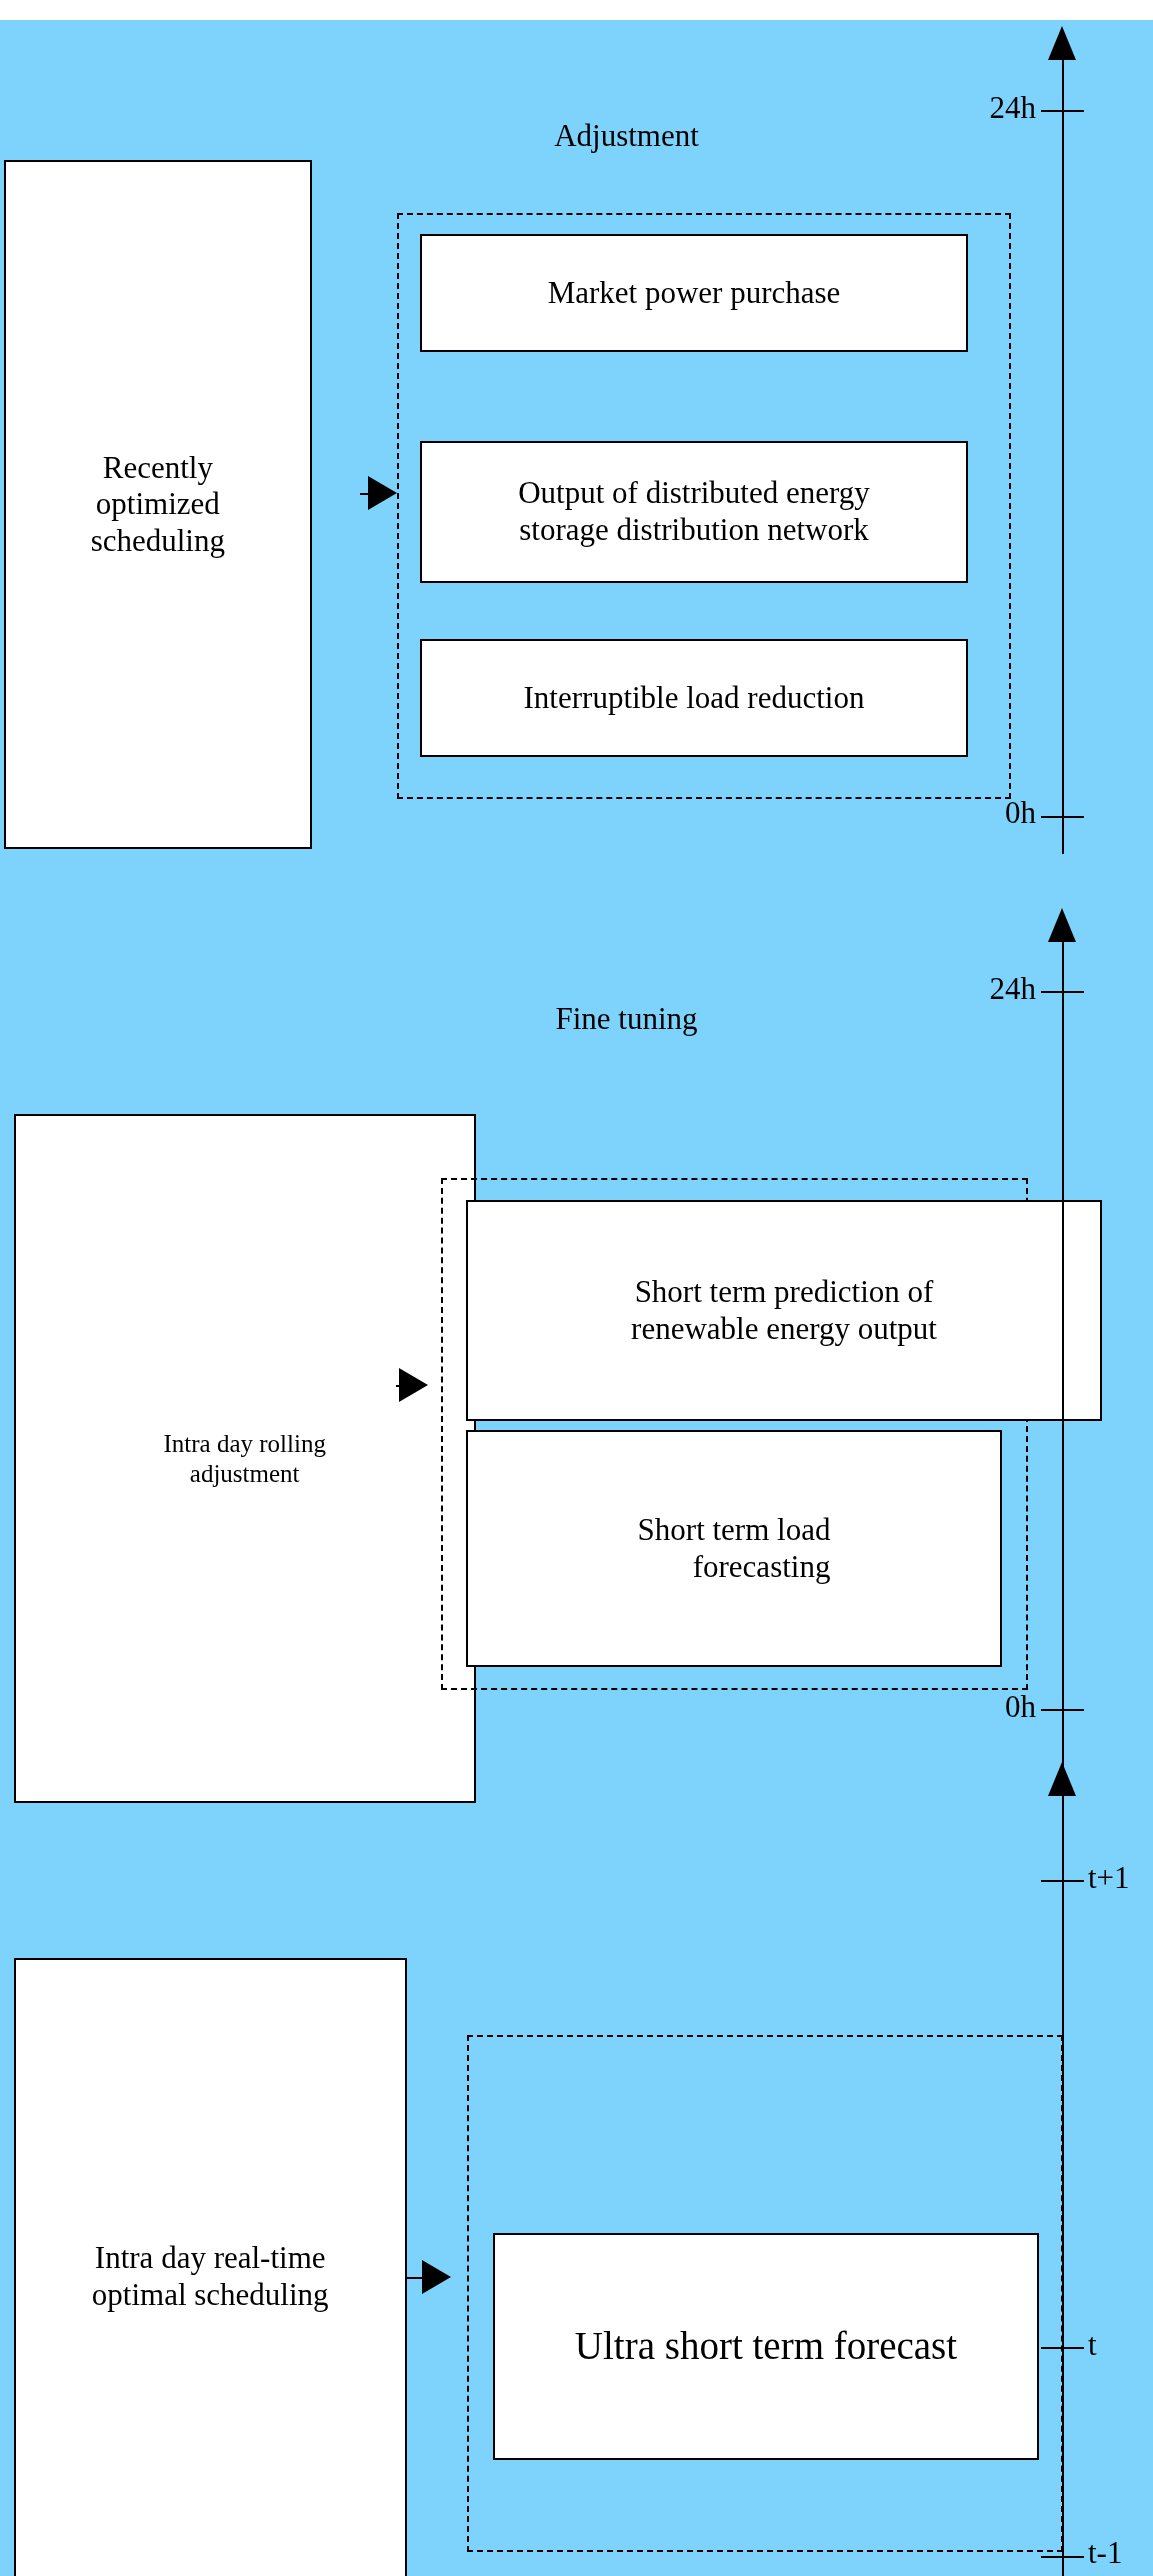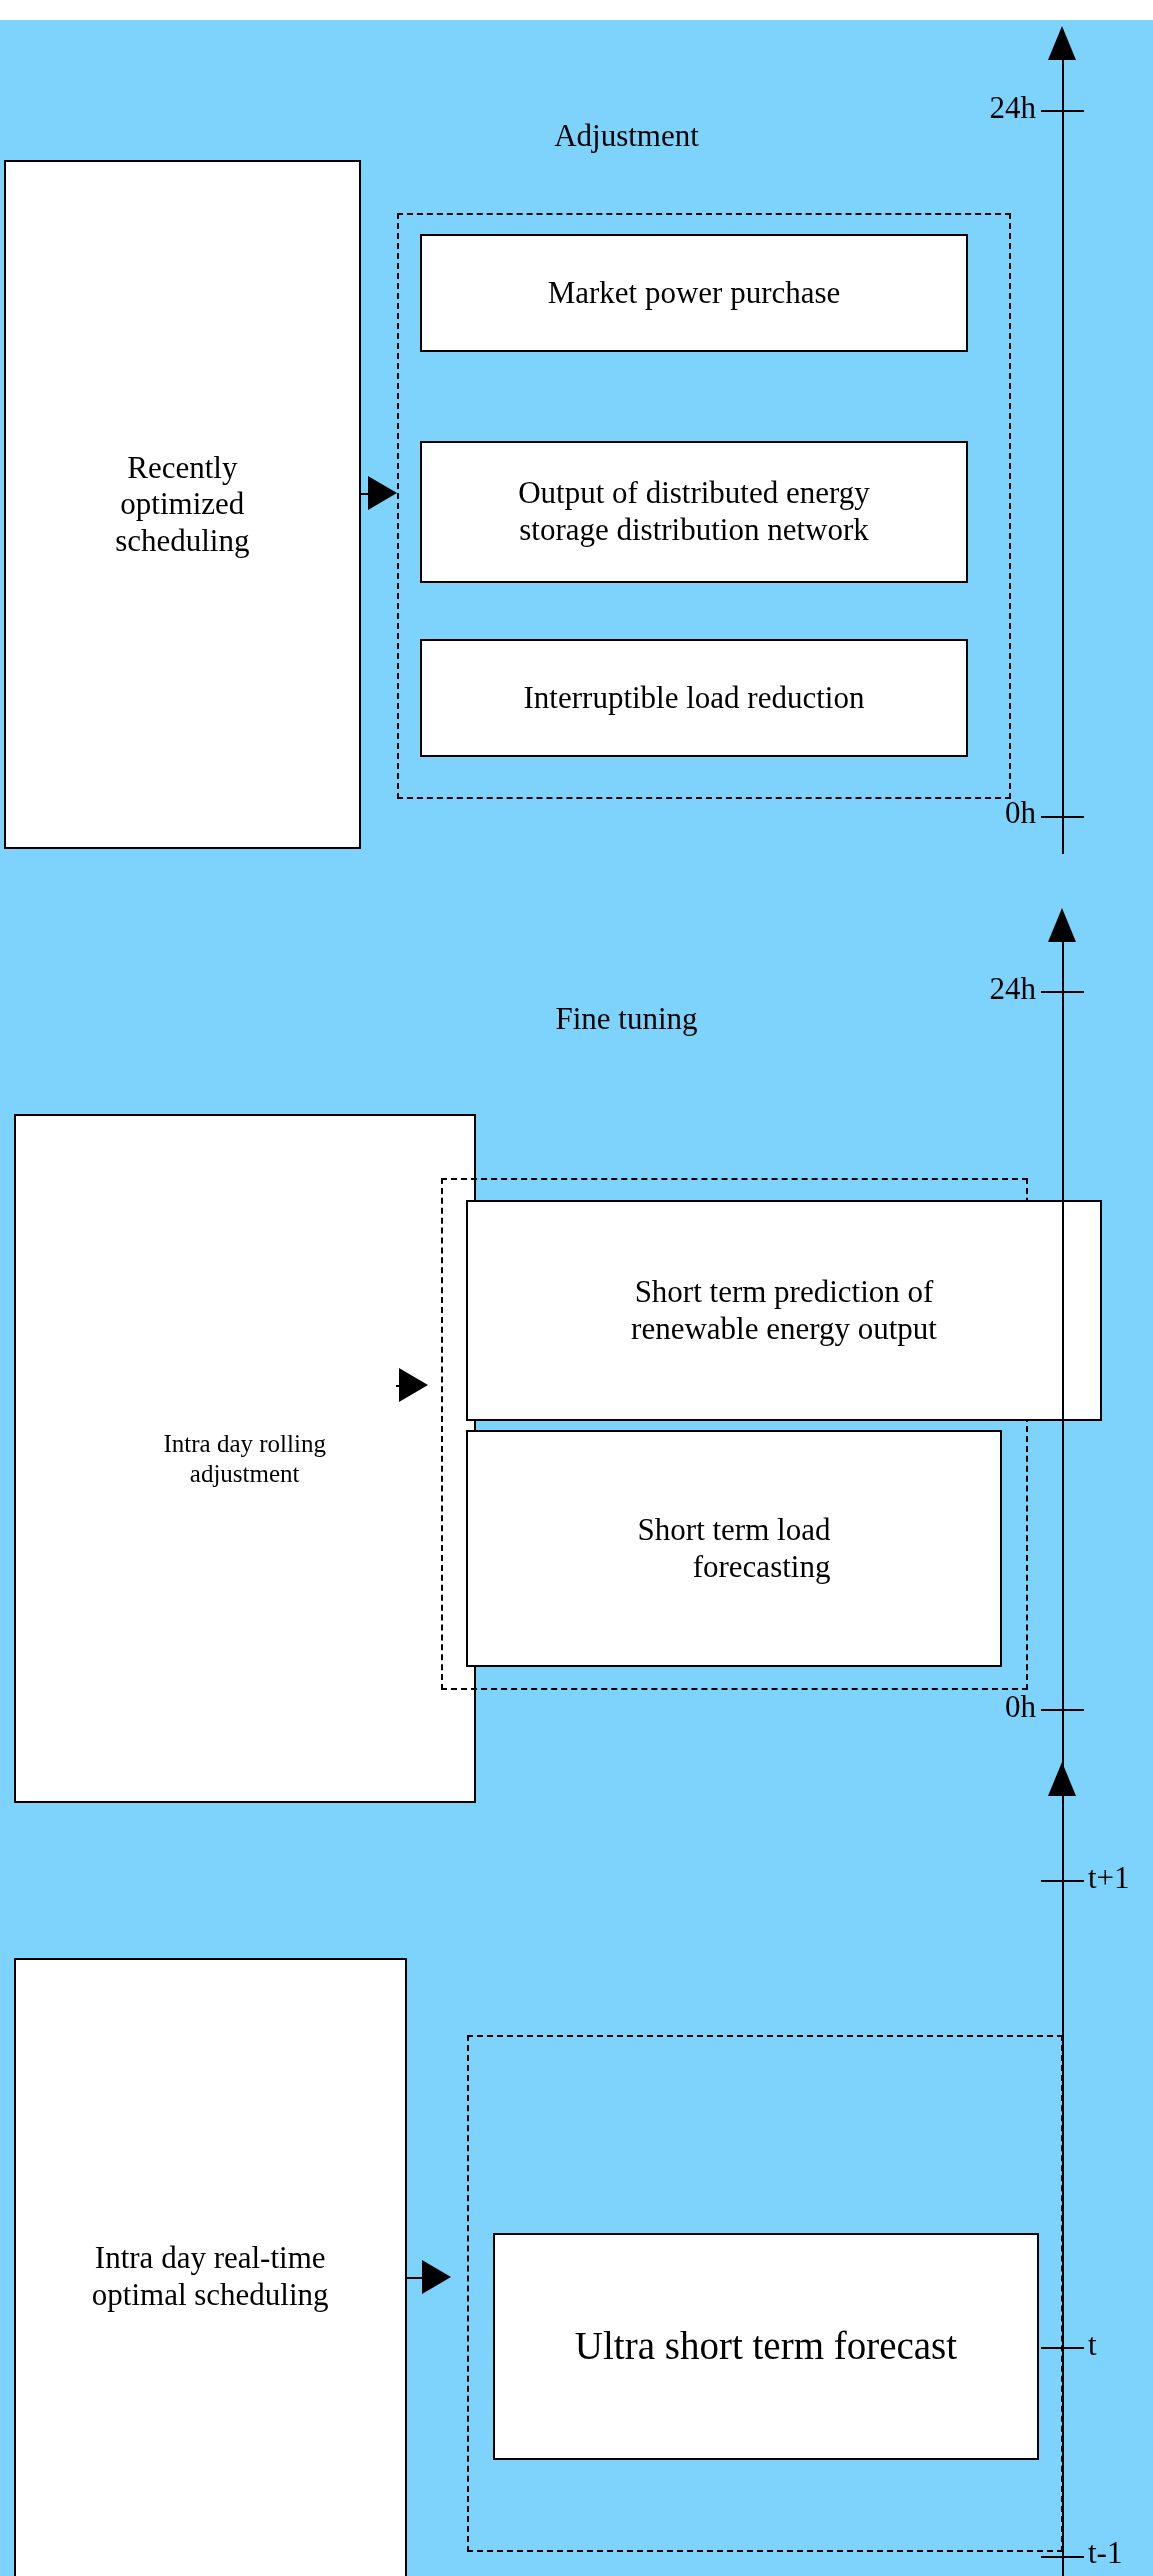--- a/index.html
+++ b/index.html
@@ -87,21 +87,21 @@
     border-top: 2.3px solid #000000;
   }
 </style>
 </head>
 <body>
 
 <div id="canvas">
 
   <div class="stage-title" style="left:474px; top:98px; width:305px; font-size:31px;">Adjustment</div>
 
-  <div class="solid-box" style="left:3.8px; top:140px; width:357px; height:689px; font-size:31px;">
+  <div class="solid-box" style="left:3.8px; top:140px; width:308px; height:689px; font-size:31px;">
     <span class="box-label">Recently
 optimized
 scheduling</span>
   </div>
 
   <div class="arrow-shaft" style="left:360px; top:473px; width:21.4px;"></div>
   <div class="arrow-tri" style="left:368px; top:456px;"></div>
 
   <div class="dashed-box" style="left:397px; top:193px; width:614px; height:586px;"></div>
 

